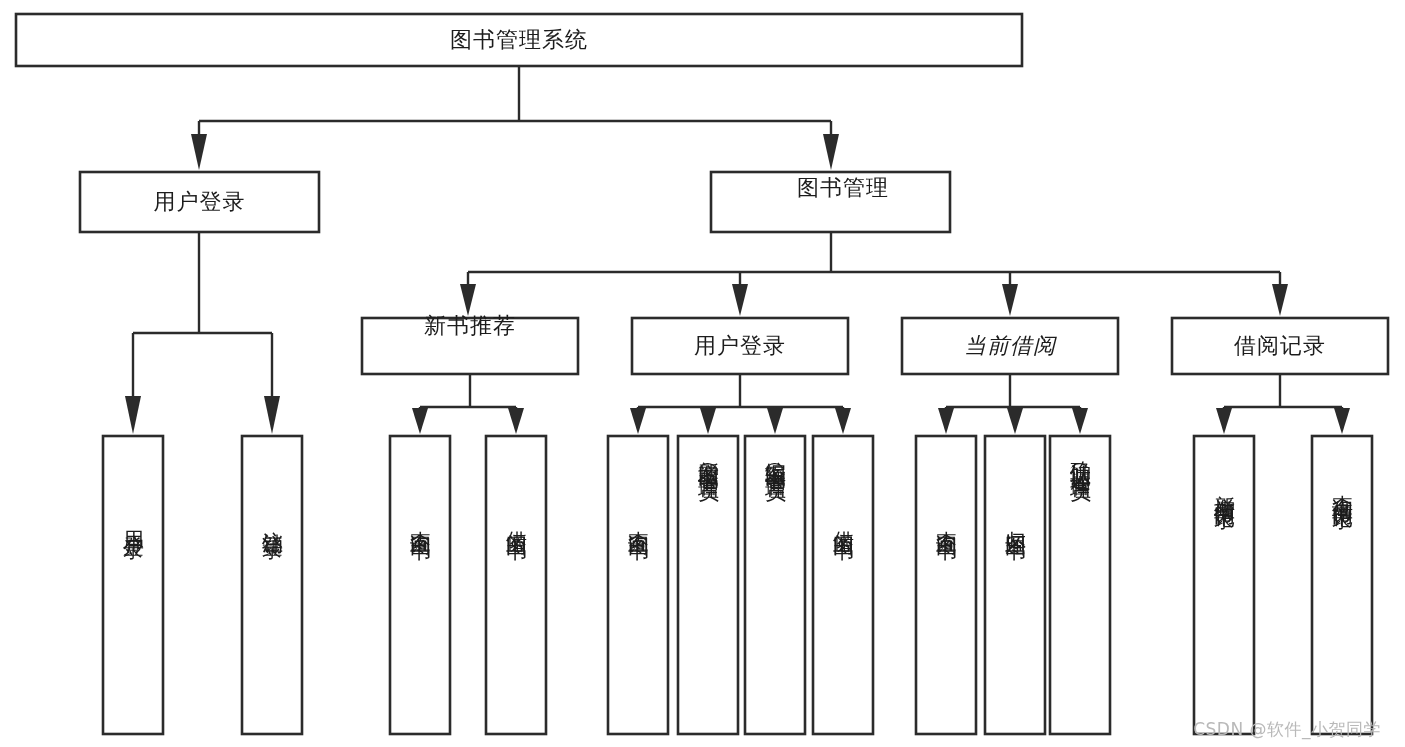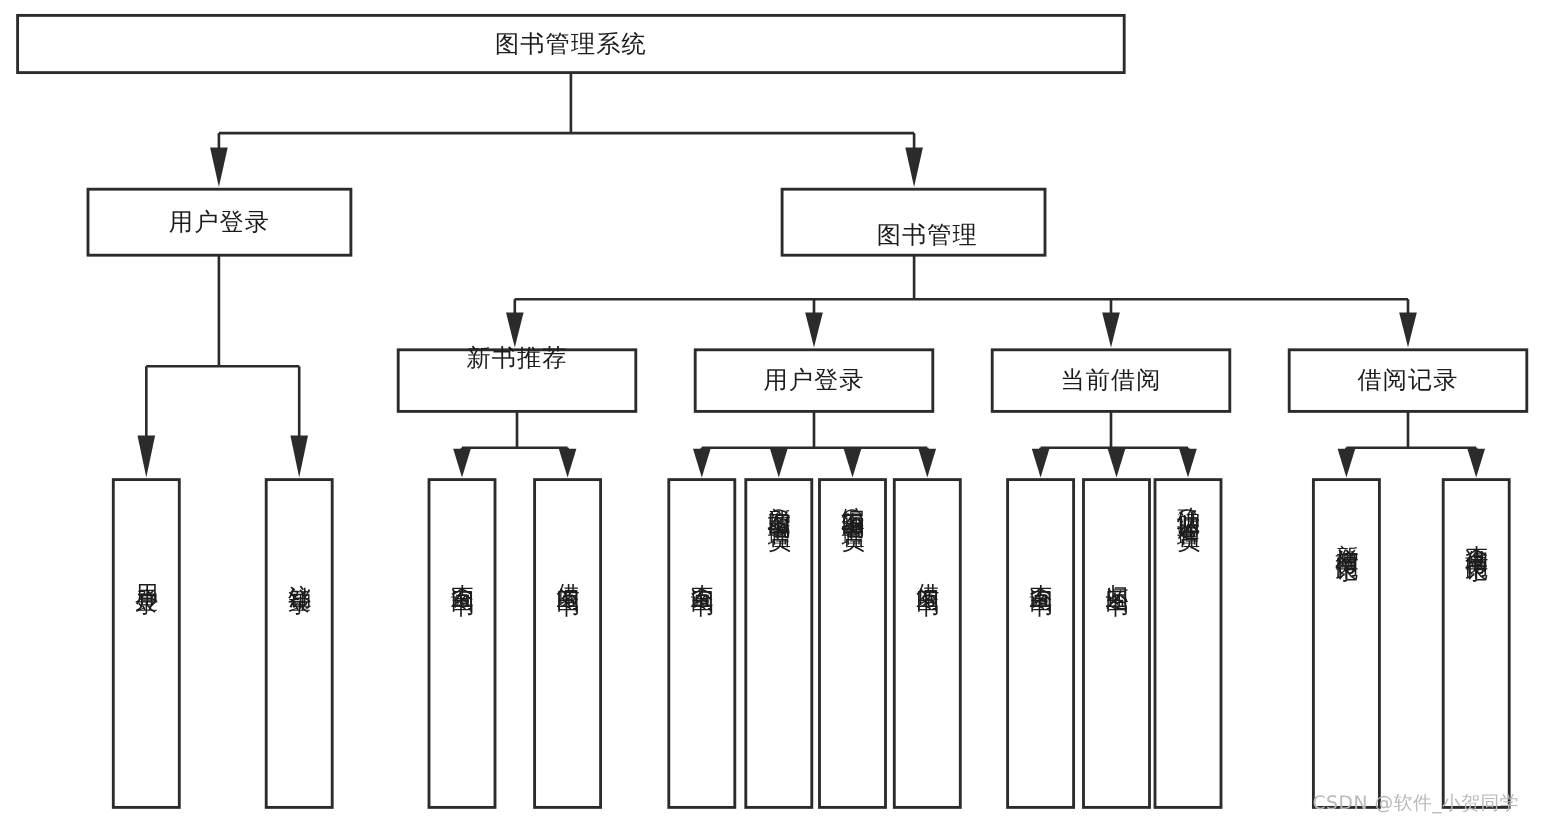--- a/index.html
+++ b/index.html
@@ -194,31 +194,31 @@
     <rect class="node-box" x="1312" y="436" width="60" height="298"></rect>
   </svg>
 
   <div class="hlabel-wrap" style="left:16px; top:14px; width:1006px; height:52px;border-radius:21px;">
     <span class="hlabel-text">图书管理系统</span>
   </div>
 
   <div class="hlabel-wrap" style="left:80px; top:172px; width:239px; height:60px;">
     <span class="hlabel-text">用户登录</span>
   </div>
-  <div class="hlabel-wrap" style="left:711px; top:184px; width:264px; height:60px;">
+  <div class="hlabel-wrap" style="left:711px; top:158px; width:264px; height:60px;">
     <span class="hlabel-text">图书管理</span>
   </div>
 
   <div class="hlabel-wrap" style="left:362px; top:304px; width:216px; height:44px;align-items:center;">
     <span class="hlabel-text">新书推荐</span>
   </div>
   <div class="hlabel-wrap" style="left:632px; top:318px; width:216px; height:56px;">
     <span class="hlabel-text">用户登录</span>
   </div>
-  <div class="hlabel-wrap" style="left:902px; top:318px; width:216px; height:56px;">
+  <div class="hlabel-wrap" style="left:902px; top:318px; width:216px; height:56px;font-style:italic;">
     <span class="hlabel-text">当前借阅</span>
   </div>
   <div class="hlabel-wrap" style="left:1172px; top:318px; width:216px; height:56px;">
     <span class="hlabel-text">借阅记录</span>
   </div>
 
   <div class="vlabel-wrap" style="left:103px; top:436px; width:60px; height:298px; padding-top:78px;">
     <span class="vlabel-text">用户登录</span>
   </div>
   <div class="vlabel-wrap" style="left:242px; top:436px; width:60px; height:298px; padding-top:78px;">

